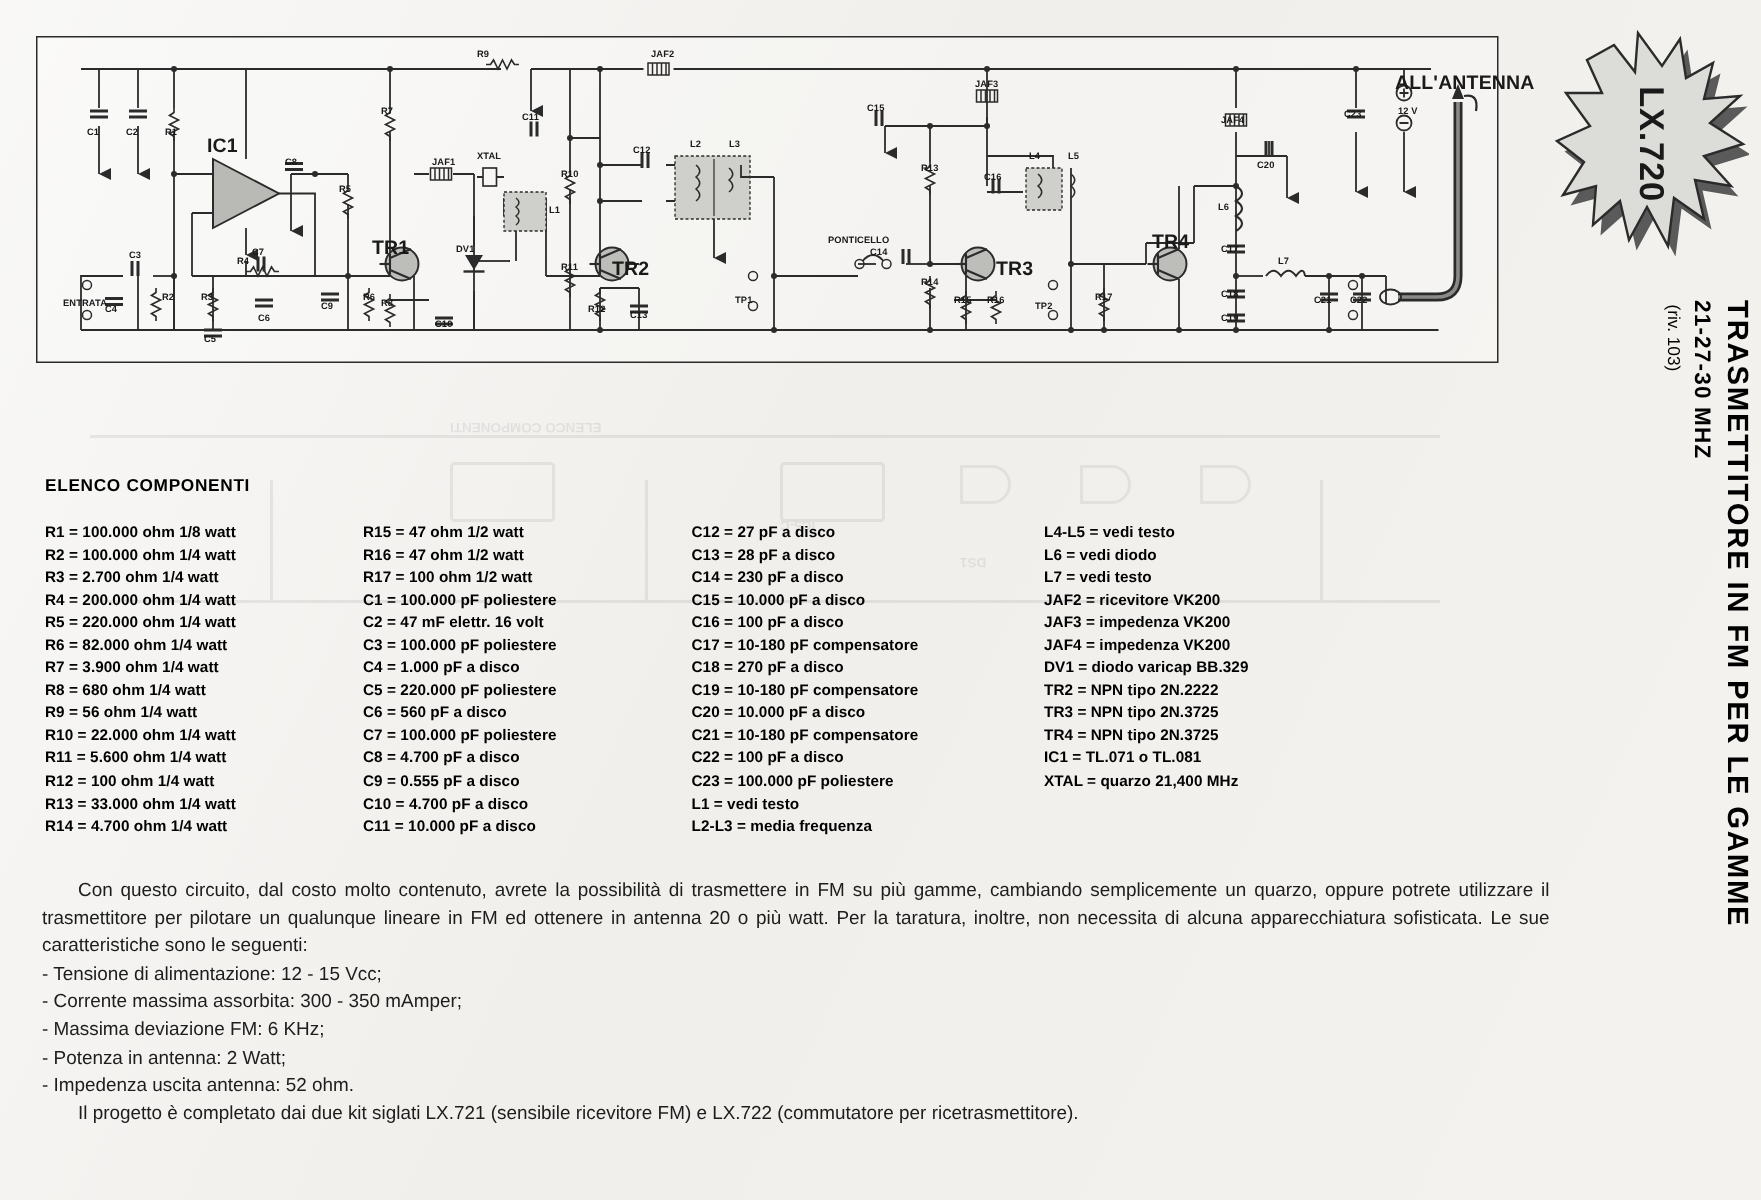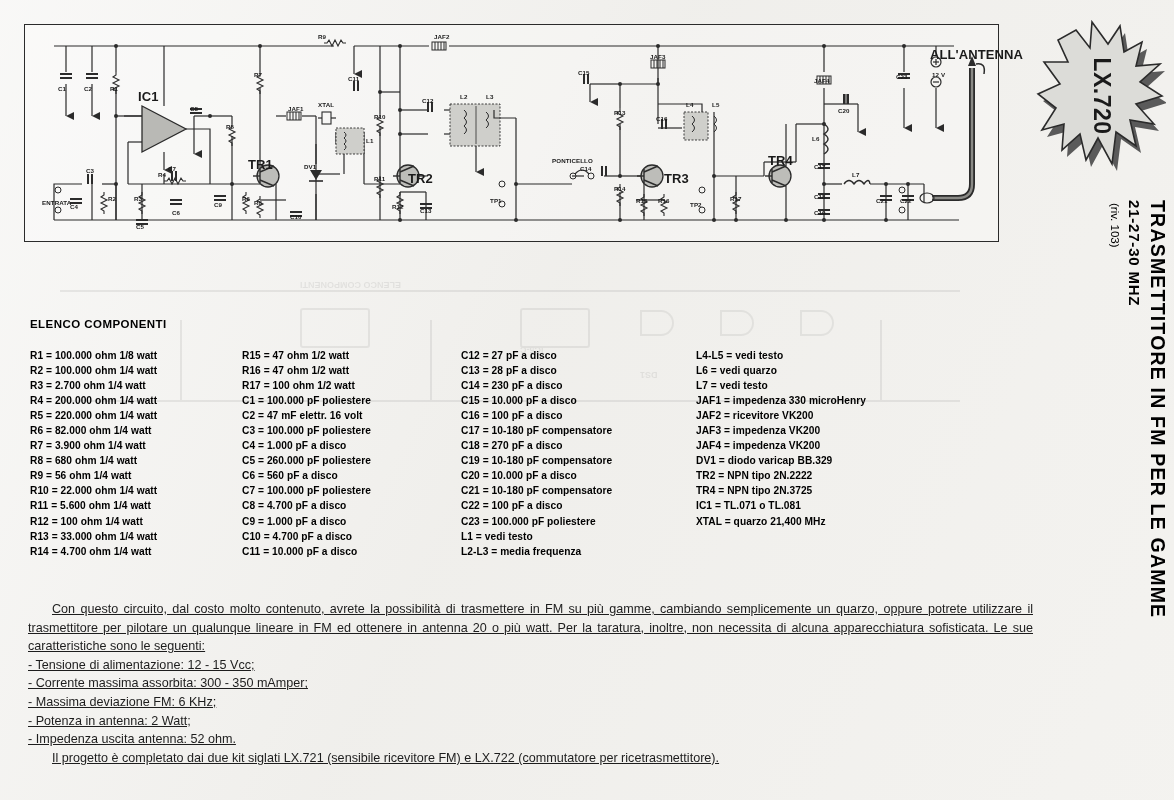--- a/index.html
+++ b/index.html
@@ -63,22 +63,22 @@
   }
   .ecol { font-size:10.2px; font-weight:bold; line-height:15.05px; letter-spacing:0.05px; }
   .ecol.c1 { width:212px; }
   .ecol.c2 { width:219px; }
   .ecol.c3 { width:235px; }
   .ecol.c4 { width:280px; }
   .erow { white-space:nowrap; }
 
   
   .body-text {
-    position:absolute; left:28px; top:600px; width:1005px;
-    font-size:12.6px; line-height:18.6px; color:#1d1d1d;text-decoration:underline;
+    position:absolute; left:28px; top:584px; width:1005px;
+    font-size:12.6px; line-height:18.6px; color:#1d1d1d;
   }
   .body-text p { margin:0; }
   .para { text-align:justify; text-indent:24px; }
   .item { white-space:nowrap; }
   .closing { text-indent:24px; }
 
   
   .vtitle {
     position:absolute; right:6px; top:200px;
     writing-mode:vertical-rl;
@@ -560,25 +560,25 @@
       <div class="erow">R14  =  4.700 ohm 1/4 watt</div>
     </div>
     <div class="ecol c2">
       <div class="erow">R15  =  47 ohm 1/2 watt</div>
       <div class="erow">R16  =  47 ohm 1/2 watt</div>
       <div class="erow">R17  =  100 ohm 1/2 watt</div>
       <div class="erow">C1  =  100.000 pF poliestere</div>
       <div class="erow">C2  =  47 mF elettr. 16 volt</div>
       <div class="erow">C3  =  100.000 pF poliestere</div>
       <div class="erow">C4  =  1.000 pF a disco</div>
-      <div class="erow">C5  =  260.000 pF poliestere</div>
+      <div class="erow">C5  =  220.000 pF poliestere</div>
       <div class="erow">C6  =  560 pF a disco</div>
       <div class="erow">C7  =  100.000 pF poliestere</div>
       <div class="erow">C8  =  4.700 pF a disco</div>
-      <div class="erow">C9  =  1.000 pF a disco</div>
+      <div class="erow">C9  =  0.555 pF a disco</div>
       <div class="erow">C10  =  4.700 pF a disco</div>
       <div class="erow">C11  =  10.000 pF a disco</div>
     </div>
     <div class="ecol c3">
       <div class="erow">C12  =  27 pF a disco</div>
       <div class="erow">C13  =  28 pF a disco</div>
       <div class="erow">C14  =  230 pF a disco</div>
       <div class="erow">C15  =  10.000 pF a disco</div>
       <div class="erow">C16  =  100 pF a disco</div>
       <div class="erow">C17  =  10-180 pF compensatore</div>
@@ -586,28 +586,28 @@
       <div class="erow">C19  =  10-180 pF compensatore</div>
       <div class="erow">C20  =  10.000 pF a disco</div>
       <div class="erow">C21  =  10-180 pF compensatore</div>
       <div class="erow">C22  =  100 pF a disco</div>
       <div class="erow">C23  =  100.000 pF poliestere</div>
       <div class="erow">L1  =  vedi testo</div>
       <div class="erow">L2-L3  =  media frequenza</div>
     </div>
     <div class="ecol c4">
       <div class="erow">L4-L5  =  vedi testo</div>
-      <div class="erow">L6  =  vedi quarzo</div>
+      <div class="erow">L6  =  vedi diodo</div>
       <div class="erow">L7  =  vedi testo</div>
-      <div class="erow">JAF1  =  impedenza 330 microHenry</div>
       <div class="erow">JAF2  =  ricevitore VK200</div>
       <div class="erow">JAF3  =  impedenza VK200</div>
       <div class="erow">JAF4  =  impedenza VK200</div>
       <div class="erow">DV1  =  diodo varicap BB.329</div>
       <div class="erow">TR2  =  NPN tipo 2N.2222</div>
+      <div class="erow">TR3  =  NPN tipo 2N.3725</div>
       <div class="erow">TR4  =  NPN tipo 2N.3725</div>
       <div class="erow">IC1  =  TL.071 o TL.081</div>
       <div class="erow">XTAL  =  quarzo 21,400 MHz</div>
     </div>
   </div>
 
   <div class="body-text">
     <p class="para">Con questo circuito, dal costo molto contenuto, avrete la possibilità di trasmettere in FM su più gamme, cambiando semplicemente un quarzo, oppure potrete utilizzare il trasmettitore per pilotare un qualunque lineare in FM ed ottenere in antenna 20 o più watt. Per la taratura, inoltre, non necessita di alcuna apparecchiatura sofisticata. Le sue caratteristiche sono le seguenti:</p>
     <p class="item">- Tensione di alimentazione: 12 - 15 Vcc;</p>
     <p class="item">- Corrente massima assorbita: 300 - 350 mAmper;</p>

